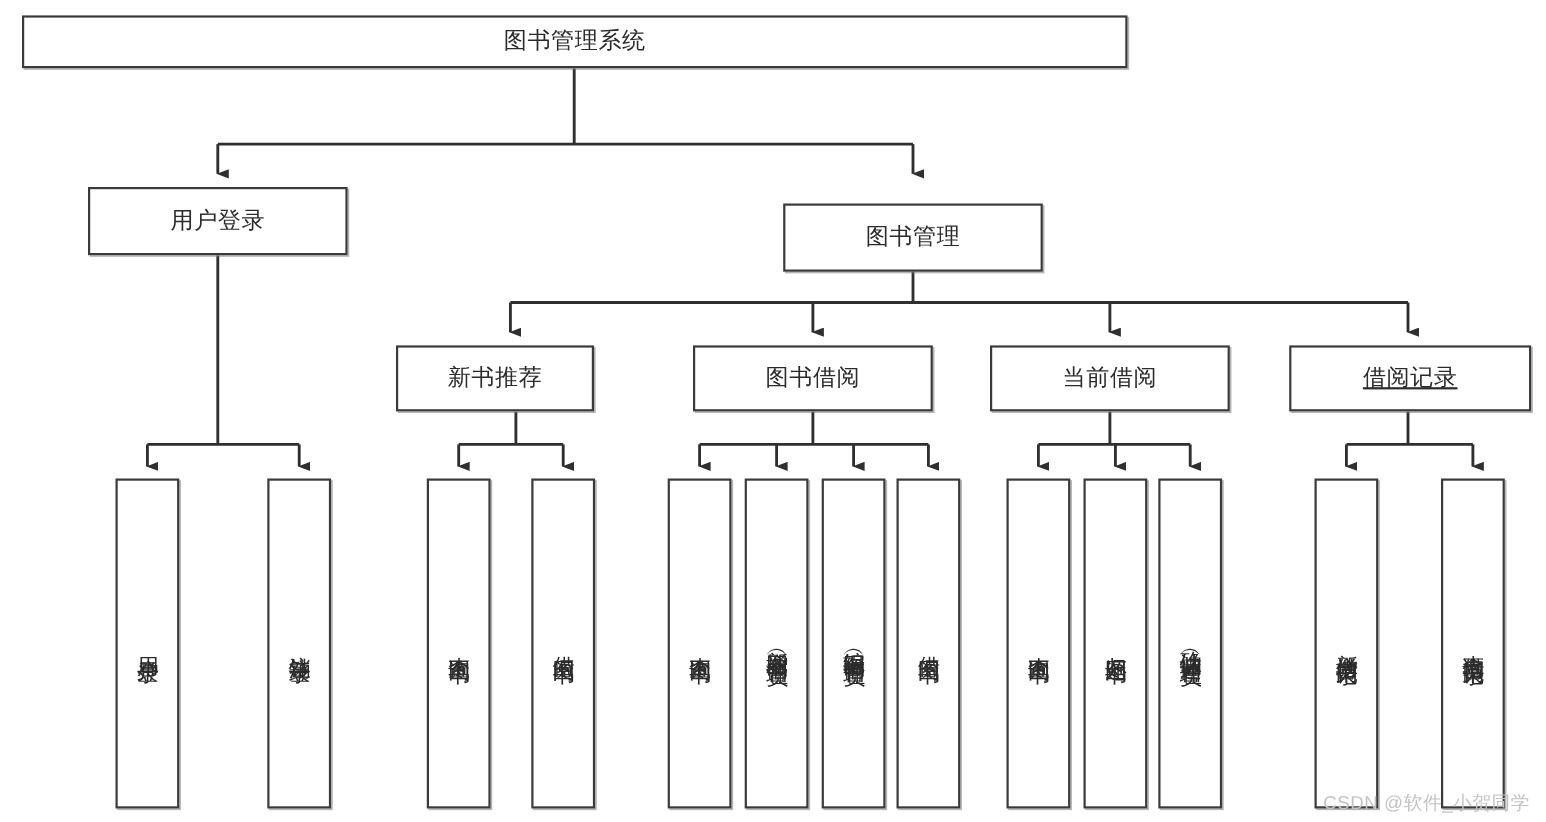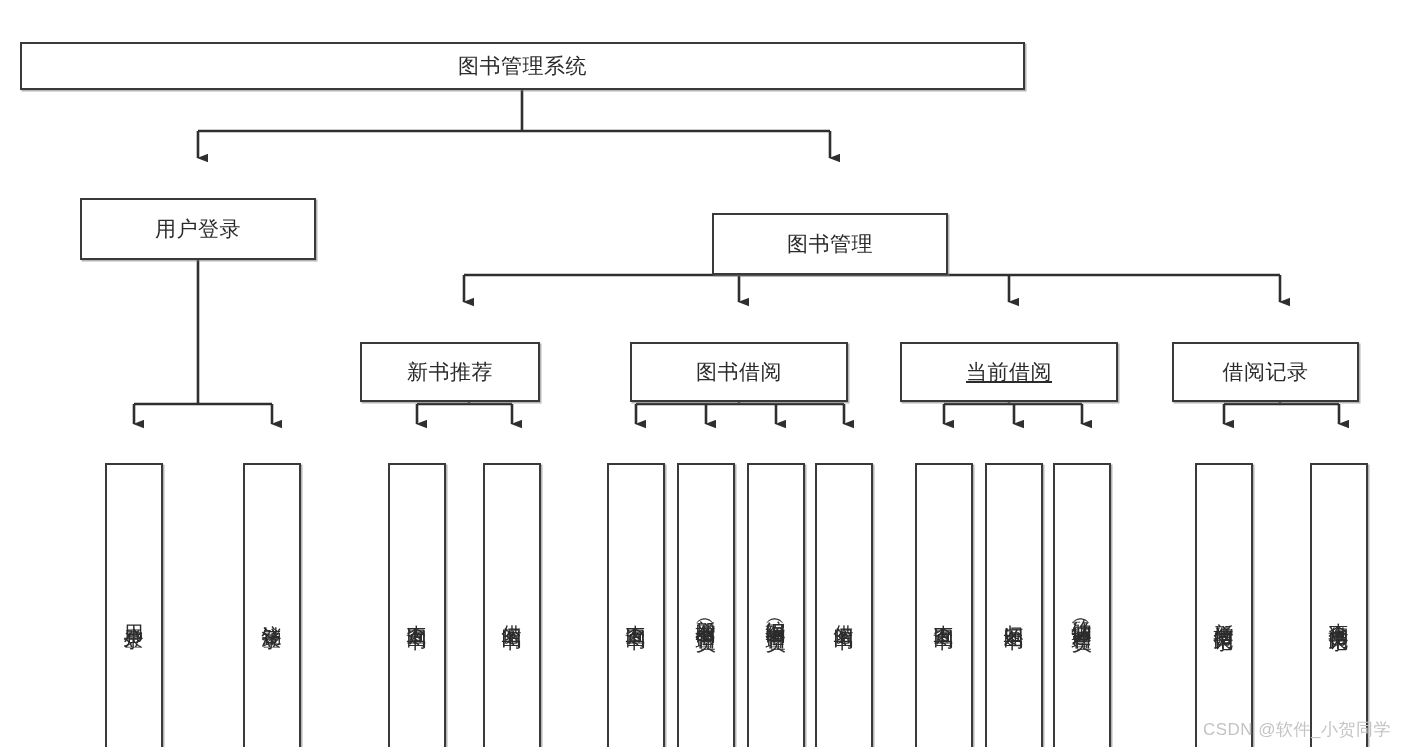--- a/index.html
+++ b/index.html
@@ -27,21 +27,20 @@
   .node {
     position: absolute;
     background: #ffffff;
     border: 2.5px solid #3a3a3a;
     box-shadow: 1.5px 1.5px 0 0 rgba(120,120,120,0.55);
     display: flex;
     align-items: center;
     justify-content: center;
     color: #2b2b2b;
     z-index: 2;
-    margin-top: 28px;
   }
   .node .lbl {
     font-size: 21px;
     line-height: 1.12;
     letter-spacing: 0.5px;
     white-space: nowrap;
     color: #2b2b2b;
   }
   .node.vert {
     align-items: flex-start;
@@ -141,24 +140,24 @@
   <div class="node" style="left:712px; top:185px; width:236px; height:62px;">
     <span class="lbl">图书管理</span>
   </div>
 
   <div class="node" style="left:360px; top:314px; width:180px; height:60px;">
     <span class="lbl">新书推荐</span>
   </div>
   <div class="node" style="left:630px; top:314px; width:218px; height:60px;">
     <span class="lbl">图书借阅</span>
   </div>
-  <div class="node" style="left:900px; top:314px; width:218px; height:60px;text-decoration:underline;">
+  <div class="node" style="left:900px; top:314px; width:218px; height:60px;">
     <span class="lbl">当前借阅</span>
   </div>
-  <div class="node" style="left:1172px; top:314px; width:187px; height:60px;">
+  <div class="node" style="left:1172px; top:314px; width:220px; height:60px;text-decoration:underline;">
     <span class="lbl">借阅记录</span>
   </div>
 
   <div class="node vert" style="left:105px; top:435px; width:58px; height:300px;">
     <span class="vwrap">
         <span class="lbl">用户登录</span>
       </span>
   </div>
   <div class="node vert" style="left:243px; top:435px; width:58px; height:300px;">
     <span class="vwrap">

